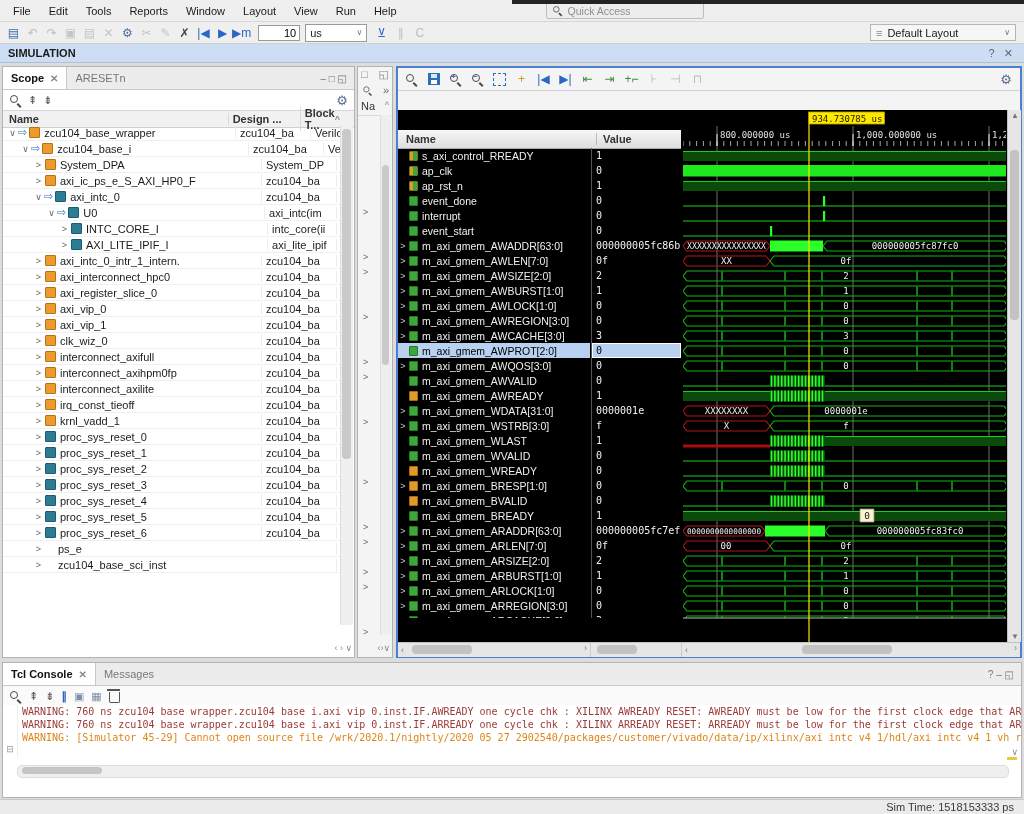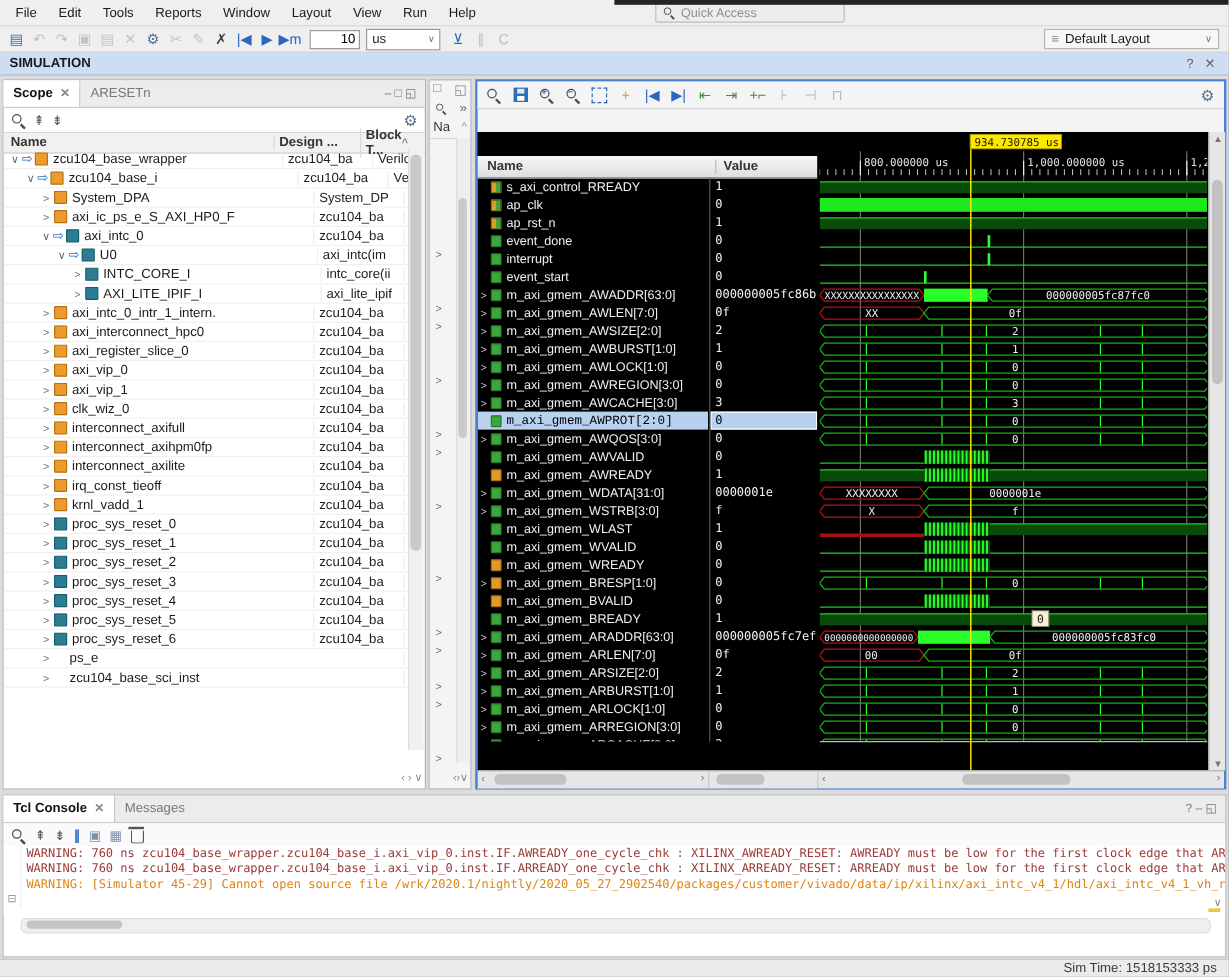--- a/index.html
+++ b/index.html
@@ -75,21 +75,21 @@
   .wvals{position:absolute;left:193px;top:38px;width:89px;height:470px;overflow:hidden;border-left:1px solid #555;}
   .wn-row{height:15px;display:flex;align-items:center;color:#f0f0f0;overflow:hidden;white-space:nowrap;}
   .wn-row .exp{color:#cfcfcf;}
   .wn-row .lbl{font-size:10.5px;}
   .wv-row{height:15px;display:flex;align-items:center;color:#f2f2f2;font-family:"DejaVu Sans Mono",monospace;font-size:10px;padding-left:4px;box-sizing:border-box;}
   .sig-ic{width:9px;height:10px;border-radius:1px;margin:0 4px 0 1px;flex:none;}
   .sig-g{background:#3da63d;border:1px solid #237a23;box-sizing:border-box;}
   .sig-o{background:#e09a28;border:1px solid #a86d12;box-sizing:border-box;}
   .sig-m{background:linear-gradient(to right,#e09a28 50%,#3da63d 50%);border:1px solid #6f7a1a;box-sizing:border-box;}
   .wn-row.sel{background:#b9d1f0;}
-  .wn-row.sel .lbl{color:#000;font-family:Liberation Mono, monospace;}
+  .wn-row.sel .lbl{color:#000;}
   .wv-row.sel{background:#b9d1f0;color:#000;outline:1px solid #ffffff;outline-offset:-1px;}
   .wnameline{position:absolute;left:0;top:546px;width:283px;border-top:1px solid #b9b9b9;}
   .whsb{position:absolute;left:0;top:532px;width:622px;height:14px;background:#e6e6e6;border-top:1px solid #c2c2c2;display:flex;align-items:center;}
   .whsb .seg{position:relative;height:100%;}
   .whsb .th{position:absolute;top:2px;height:9px;background:#c2c2c2;border-radius:4px;}
   .whsb .ar{color:#777;font-size:9px;padding:0 3px;}
   .wvsb{position:absolute;left:609px;top:0;width:13px;height:532px;background:#e6e6e6;border-left:1px solid #c2c2c2;}
   .wvsb .th{position:absolute;left:2px;top:40px;width:9px;height:170px;background:#c2c2c2;border-radius:4px;}
   .wvsb .ar{position:absolute;left:3px;color:#777;font-size:8px;}
   #wave-canvas{position:absolute;left:285px;top:0;}

